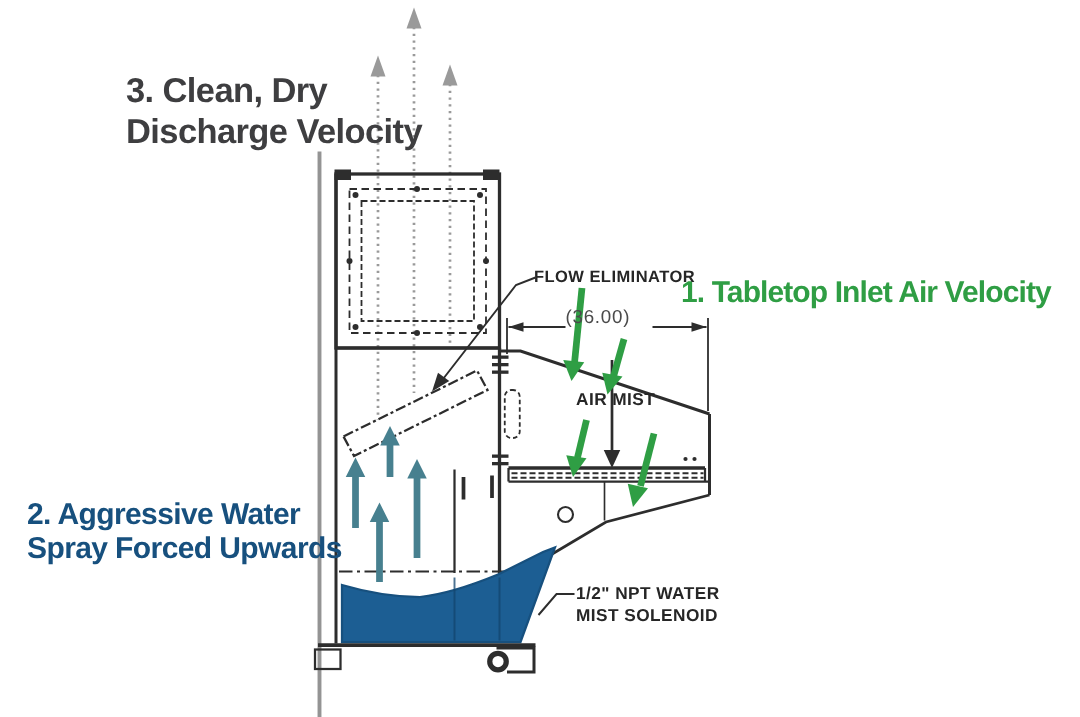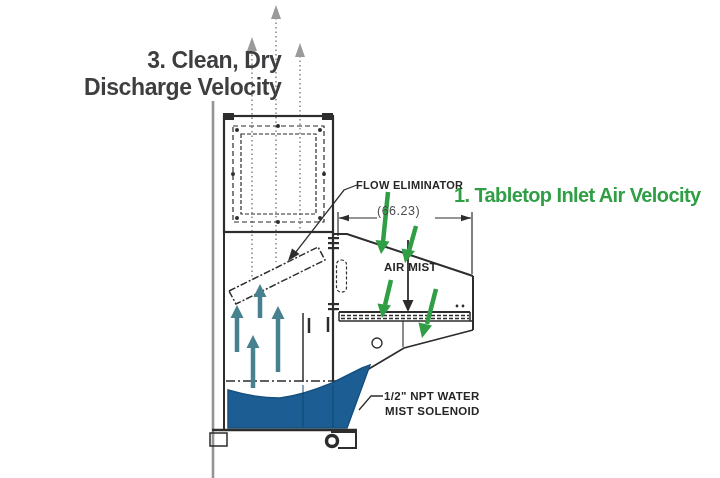--- a/index.html
+++ b/index.html
@@ -19,21 +19,21 @@
   .gray-a{stroke:var(--discharge-gray);fill:none;}
   .gray-h{fill:var(--discharge-gray);stroke:none;}
   .teal-a{stroke:var(--spray-teal);fill:none;}
   .teal-h{fill:var(--spray-teal);stroke:none;}
   .green-a{stroke:var(--green);fill:none;}
   .green-h{fill:var(--green);stroke:none;}
   .water{fill:var(--water-blue);stroke:var(--navy);}
   .divider{stroke:#949494;}
   .whitefill{fill:#ffffff;}
 
-  .label{position:absolute;white-space:nowrap;text-align:right;}
+  .label{position:absolute;white-space:nowrap;}
   .step-label{font-weight:bold;line-height:1.16;letter-spacing:-0.4px;}
   #step3-label{left:84px;top:47px;font-size:23px;color:var(--dark-gray);}
   #step1-label{left:454px;top:184px;font-size:20px;color:var(--green);letter-spacing:-0.6px;}
   #step2-label{left:18px;top:332px;font-size:20px;color:var(--navy);}
   .cad-label{font-weight:bold;color:#262626;font-size:11px;letter-spacing:0.3px;}
   #mist-label{left:356px;top:179px;}
   #airflow-label{left:384px;top:261px;font-size:11.5px;}
   #dim-label{left:377px;top:204px;font-weight:normal;font-size:12.5px;color:#4a4a4a;letter-spacing:0.5px;}
   #solenoid-label{left:384px;top:389px;font-size:11.5px;line-height:1.3;}
 </style>
@@ -170,25 +170,29 @@
     <polyline class="ln" points="383,396 371,396 359,410" stroke-width="1.3"></polyline>
   </svg>
 
   <div id="step3-label" class="label step-label">
     <div>3. Clean, Dry</div>
     <div>Discharge Velocity</div>
   </div>
 
   <div id="step1-label" class="label step-label">1. Tabletop Inlet Air Velocity</div>
 
+  <div id="step2-label" class="label step-label">
+    <div>2. Aggressive Water</div>
+    <div>Spray Forced Upwards</div>
+  </div>
 
   <div id="mist-label" class="label cad-label">FLOW ELIMINATOR</div>
 
   <div id="airflow-label" class="label cad-label">AIR MIST</div>
 
-  <div id="dim-label" class="label cad-label">(66.23)</div>
+  <div id="dim-label" class="label cad-label">(36.00)</div>
 
   <div id="solenoid-label" class="label cad-label">
     <div>1/2" NPT WATER</div>
     <div>MIST SOLENOID</div>
   </div>
 
 </div>
 
 </body></html>

